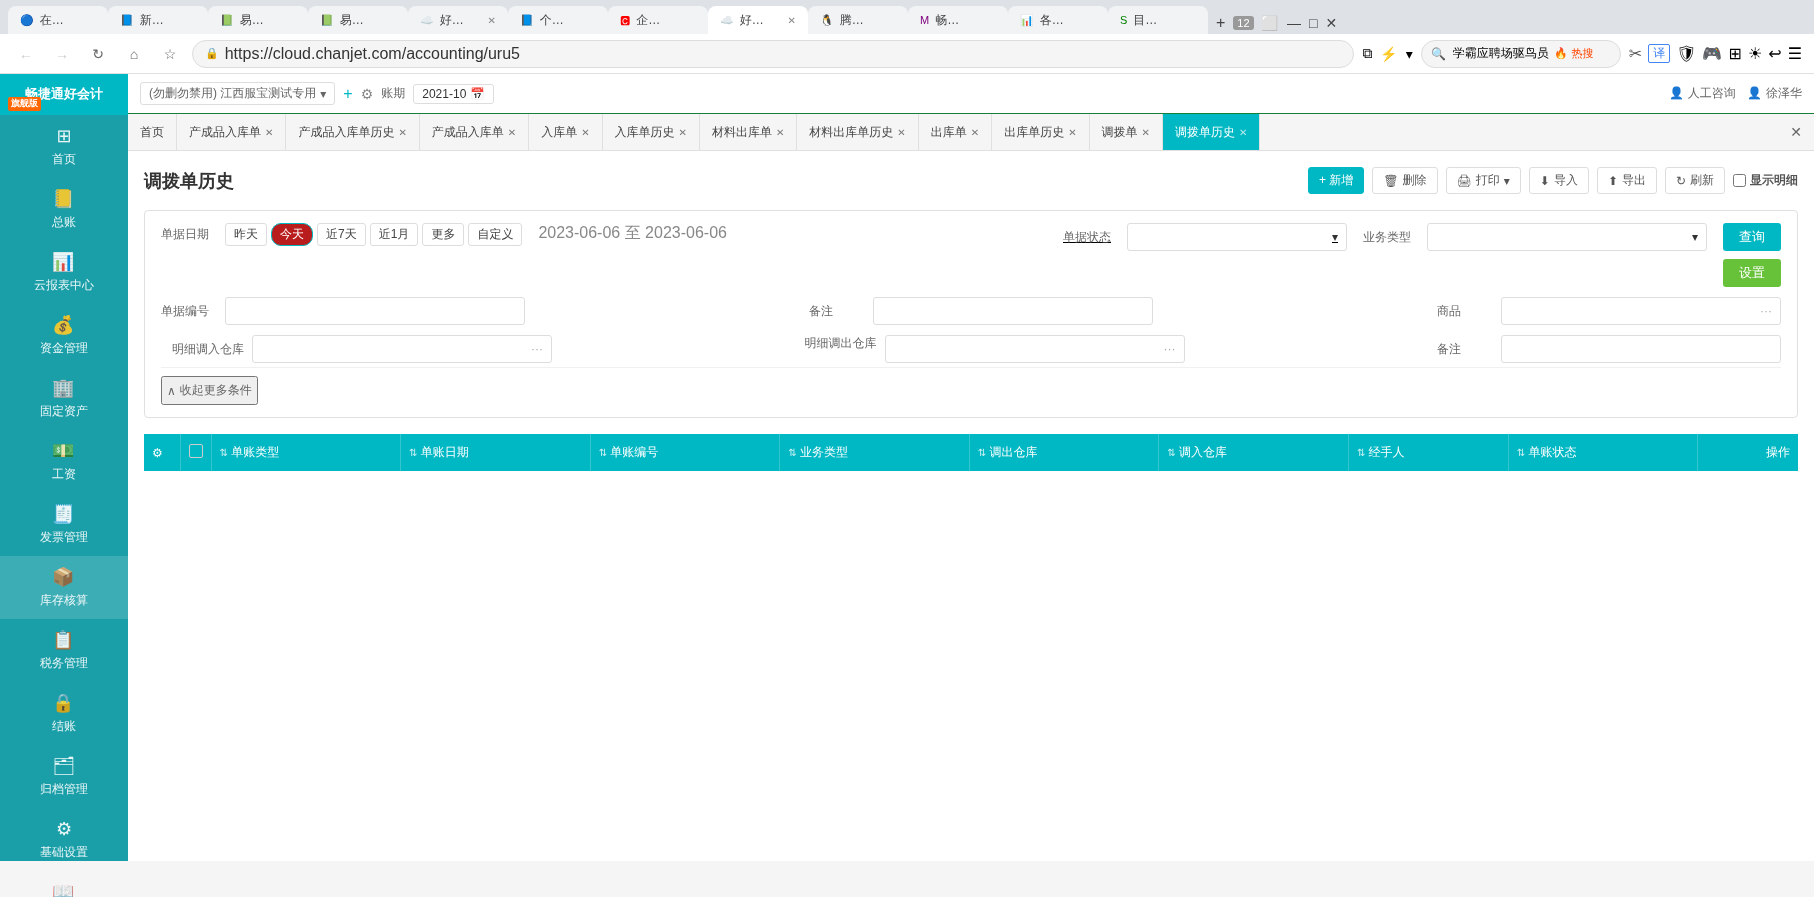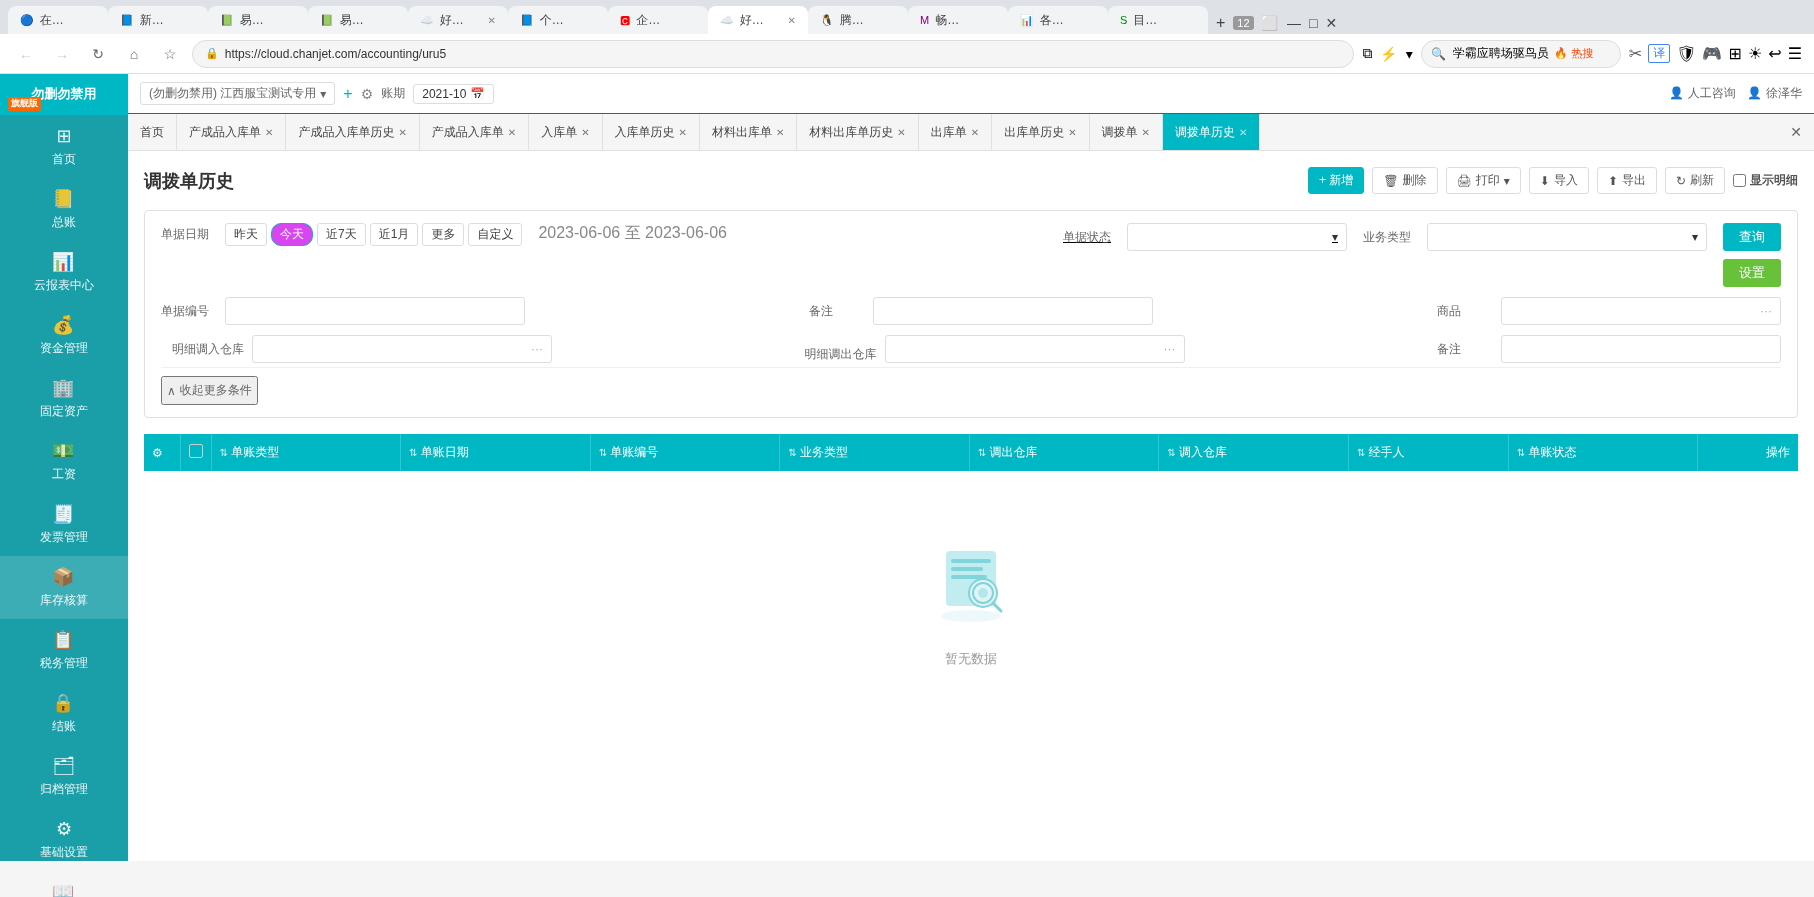--- a/index.html
+++ b/index.html
@@ -6,21 +6,21 @@
     body { font-family: 'Microsoft YaHei', Arial, sans-serif; font-size: 13px; background: #f5f5f5; overflow: hidden; width: 1814px; min-height: 897px; }
     .browser-tab-bar { background: #dee1e6; height: 34px; display: flex; align-items: flex-end; padding: 0 8px; overflow: hidden; }
     .browser-tab { background: #f1f3f4; border-radius: 8px 8px 0 0; padding: 0 12px; height: 28px; display: flex; align-items: center; font-size: 12px; color: #444; gap: 6px; min-width: 100px; max-width: 160px; cursor: pointer; position: relative; }
     .browser-tab.active { background: #fff; }
     .browser-tab .tab-close { font-size: 10px; color: #888; cursor: pointer; }
     .browser-tab-text { overflow: hidden; white-space: nowrap; text-overflow: ellipsis; flex: 1; }
     .browser-nav { background: #fff; height: 40px; display: flex; align-items: center; padding: 0 12px; gap: 8px; border-bottom: 1px solid #e0e0e0; }
     .nav-btn { width: 28px; height: 28px; border-radius: 50%; border: none; background: transparent; cursor: pointer; display: flex; align-items: center; justify-content: center; color: #666; font-size: 14px; }
     .nav-btn.disabled { color: #ccc; cursor: default; }
     .url-bar { flex: 1; height: 28px; border-radius: 14px; border: 1px solid #ddd; background: #f5f5f5; padding: 0 12px; font-size: 12px; color: #333; display: flex; align-items: center; gap: 6px; }
-    .url-text { flex: 1; overflow: hidden; white-space: nowrap; text-overflow: ellipsis; font-size: 12px; }
+    .url-text { flex: 1; overflow: hidden; white-space: nowrap; text-overflow: ellipsis; font-size: 16px; }
     .search-box { display: flex; align-items: center; gap: 6px; padding: 0 10px; background: #f5f5f5; border-radius: 14px; height: 28px; min-width: 200px; border: 1px solid #ddd; }
     .hot-tag { color: #ff4500; font-size: 11px; }
 
     
     .app-wrapper { display: flex; height: calc(897px - 36px - 34px - 40px); background: #f0f0f0; }
 
     
     .sidebar { width: 128px; background: #1a9fa8; flex-shrink: 0; display: flex; flex-direction: column; }
     .sidebar-logo { background: #00b8c4; padding: 12px 8px; text-align: center; color: #fff; font-size: 13px; font-weight: bold; line-height: 1.3; position: relative; }
     .sidebar-logo .beta-tag { background: #ff6600; color: #fff; font-size: 9px; padding: 1px 3px; border-radius: 2px; position: absolute; bottom: 4px; left: 8px; }
@@ -49,21 +49,21 @@
     .page-content { flex: 1; background: #fff; overflow-y: auto; padding: 16px; }
     .page-title { font-size: 18px; font-weight: bold; color: #333; margin-bottom: 16px; display: flex; align-items: center; justify-content: space-between; }
     .page-actions { display: flex; align-items: center; gap: 8px; }
     .action-btn { display: flex; align-items: center; gap: 4px; padding: 4px 10px; border: 1px solid #ddd; border-radius: 3px; background: #fff; cursor: pointer; font-size: 12px; color: #555; }
 
     
     .filter-section { border: 1px solid #e0e0e0; border-radius: 4px; padding: 12px 16px; margin-bottom: 16px; }
     .filter-label { font-size: 12px; color: #666; min-width: 56px; flex-shrink: 0; }
     .filter-date-group { display: flex; align-items: center; gap: 4px; }
     .date-btn { padding: 2px 8px; border: 1px solid #ddd; border-radius: 3px; font-size: 12px; color: #444; cursor: pointer; background: #fff; }
-    .date-btn.active { background: #d946ef; color: #fff; border-color: #00b8c4; border-radius: 10px; }
+    .date-btn.active { background: #b91c1c; color: #fff; border-color: #00b8c4; border-radius: 10px; }
     .date-range-text { font-size: 16px; color: #888; }
     .filter-select { height: 28px; border: 1px solid #ddd; border-radius: 3px; padding: 0 8px; font-size: 12px; color: #333; min-width: 200px; background: #fff; display: flex; align-items: center; justify-content: space-between; cursor: pointer; }
     .filter-input { height: 28px; border: 1px solid #ddd; border-radius: 3px; padding: 0 8px; font-size: 12px; color: #333; min-width: 200px; }
     .filter-input-wide { min-width: 300px; }
     .filter-more-btn { display: flex; align-items: center; gap: 4px; cursor: pointer; color: #666; font-size: 12px; justify-content: center; padding: 4px; }
     .btn-query { background: #00b8c4; color: #fff; border: none; padding: 5px 16px; border-radius: 3px; cursor: pointer; font-size: 13px; }
     .btn-setting { background: #67c23a; color: #fff; border: none; padding: 5px 12px; border-radius: 3px; cursor: pointer; font-size: 13px; }
     .divider-row { text-align: center; border-top: 1px solid #f0f0f0; padding-top: 8px; margin-top: 4px; }
 
     
@@ -178,21 +178,21 @@
     <span style="font-size:16px; cursor:pointer;">☀</span>
     <span style="font-size:16px; cursor:pointer;">↩</span>
     <span style="font-size:16px; cursor:pointer;">☰</span>
   </div>
 </div>
 
 <div class="app-wrapper">
 
   <div class="sidebar">
     <div class="sidebar-logo">
-      <div style="font-size:13px; font-weight:bold;">勿删勿禁用</div>
+      <div style="font-size:13px; font-weight:bold;">畅捷通好会计</div>
       <span class="beta-tag">旗舰版</span>
     </div>
     <div class="sidebar-item">
       <span class="s-icon">⊞</span>
       <span>首页</span>
     </div>
     <div class="sidebar-item">
       <span class="s-icon">📒</span>
       <span>总账</span>
     </div>
@@ -414,21 +414,21 @@
 
         <div style="display:flex; align-items:center; gap:16px; margin-bottom:4px;">
           <div style="display:flex; align-items:center; gap:8px;">
             <span class="filter-label" style="min-width:70px;margin-left:11px;">明细调入仓库</span>
             <div class="filter-select" style="min-width:300px;">
               <span></span>
               <span style="color:#aaa;">···</span>
             </div>
           </div>
           <div style="flex:1;"></div>
-          <div style="display:flex; align-items:flex-end; gap:8px;">
+          <div style="display:flex; align-items:flex-start; gap:8px;">
             <span class="filter-label" style="min-width:70px;">明细调出仓库</span>
             <div class="filter-select" style="min-width:300px;">
               <span></span>
               <span style="color:#aaa;">···</span>
             </div>
           </div>
           <div style="flex:1;"></div>
           <div style="display:flex; align-items:center; gap:8px;">
             <span class="filter-label">备注</span>
             <input type="text" class="filter-input" style="min-width: 280px;">
@@ -485,32 +485,16 @@
             </th>
             <th style="text-align:right;">
               <span>操作</span>
             </th>
           </tr>
         </thead>
         <tbody>
         </tbody>
       </table>
 
-      <div class="empty-state">
-        <div style="margin-bottom:16px;">
-          <svg width="100" height="100" viewBox="0 0 100 100">
-            <ellipse cx="50" cy="85" rx="30" ry="6" fill="#e0f4f5" opacity="0.6"></ellipse>
-            <rect x="25" y="20" width="50" height="55" rx="4" fill="#b2e8ed" opacity="0.8"></rect>
-            <rect x="30" y="28" width="40" height="4" rx="2" fill="#80d4da"></rect>
-            <rect x="30" y="36" width="32" height="4" rx="2" fill="#80d4da"></rect>
-            <rect x="30" y="44" width="36" height="4" rx="2" fill="#80d4da"></rect>
-            <circle cx="62" cy="62" r="14" fill="#e0f4f5" stroke="#80d4da" stroke-width="2"></circle>
-            <circle cx="62" cy="62" r="10" fill="none" stroke="#80d4da" stroke-width="2"></circle>
-            <line x1="72" y1="72" x2="80" y2="80" stroke="#80d4da" stroke-width="3" stroke-linecap="round"></line>
-            <circle cx="62" cy="62" r="5" fill="#b2e8ed"></circle>
-          </svg>
-        </div>
-        <span>暂无数据</span>
-      </div>
 
     </div>
   </div>
 </div>
 
 </body></html>

